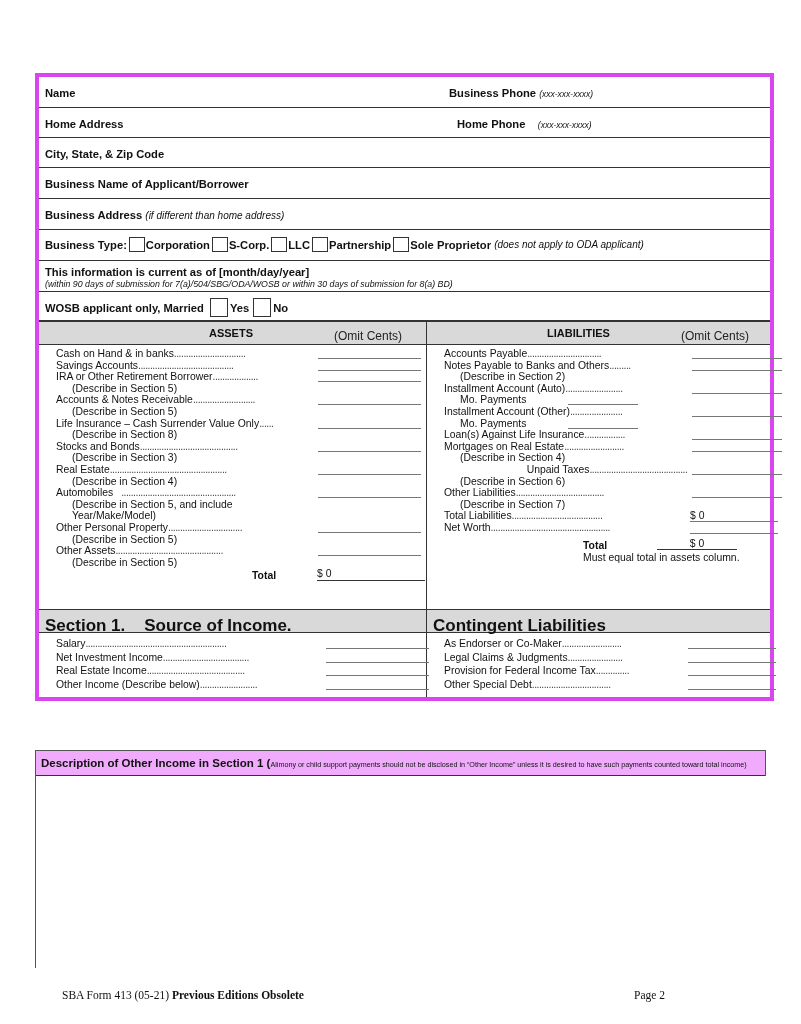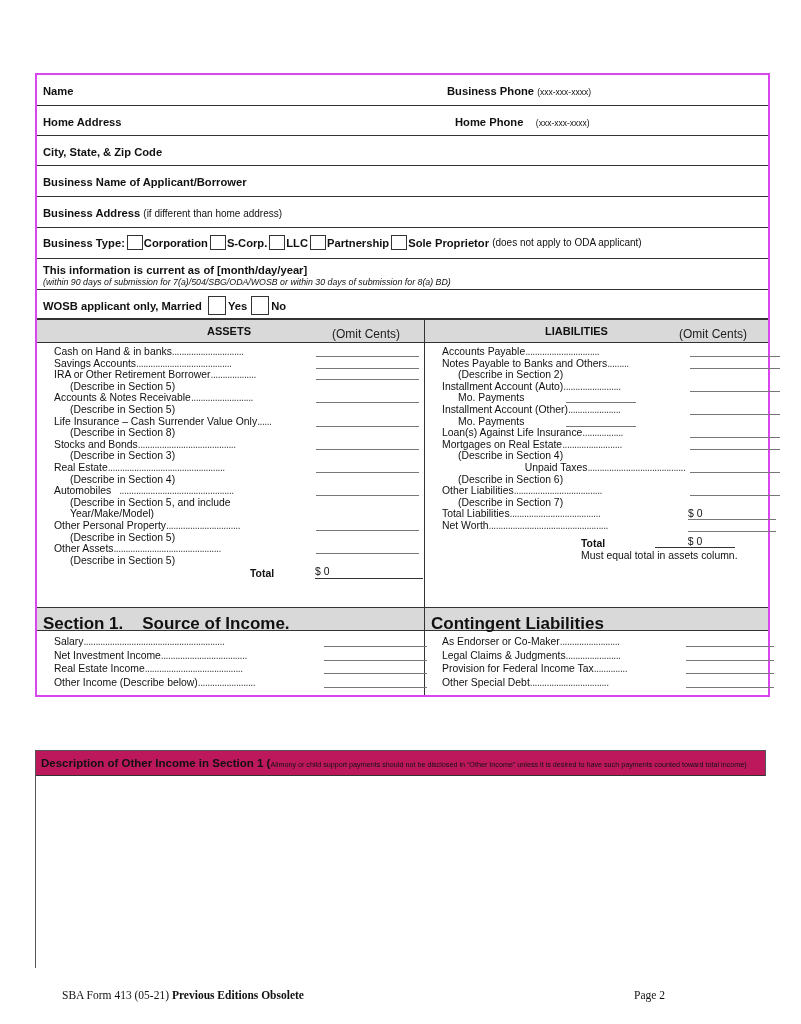--- a/index.html
+++ b/index.html
@@ -1,24 +1,24 @@
 <!DOCTYPE html>
 <html><head>
 <meta charset="utf-8">
 <style>
   html, body { margin: 0; padding: 0; background: #ffffff; }
   body { width: 801px; height: 1024px; position: relative; overflow: hidden;
          font-family: "Liberation Sans", sans-serif; color: #111; }
-  .frame { position: absolute; left: 35px; top: 73px; width: 731px; border: 2px solid #d946ef; }
+  .frame { position: absolute; left: 35px; top: 73px; width: 731px; border: 4px solid #d946ef; }
   .row { border-bottom: 1px solid #333; position: relative; box-sizing: border-box; }
   .row.h31 { height: 31px; }
   .row.h30 { height: 30px; }
   .lbl { position: absolute; left: 6px; top: 10px; font-size: 11.2px; font-weight: bold; white-space: nowrap; }
   .rlbl { position: absolute; top: 10px; font-size: 11.2px; font-weight: bold; white-space: nowrap; }
-  .hint-i { font-weight: normal; font-size: 10px; }
+  .hint-i { font-weight: normal; font-style: italic; font-size: 10px; }
   .bt { position: absolute; left: 6px; top: 7px; font-size: 11.2px; font-weight: bold; white-space: nowrap; display: flex; align-items: center; }
   .cb { display: inline-block; width: 16px; height: 15px; border: 1.5px solid #333; border-right-width: 1px; box-sizing: border-box; margin: 0 1px 0 2px; background: #fff; }
   .cb2 { display: inline-block; width: 18px; height: 19px; border: 1px solid #333; box-sizing: border-box; margin: 0 2px 0 4px; background: #fff; }
   .cur-title { position: absolute; left: 6px; top: 5px; font-size: 11.2px; font-weight: bold; }
   .cur-sub { position: absolute; left: 6px; top: 18px; font-size: 8.8px; font-style: italic; white-space: nowrap; }
   .wosb { position: absolute; left: 6px; top: 6px; font-size: 11.2px; font-weight: bold; display: flex; align-items: center; }
 
   .grid2 { display: flex; }
   .col { box-sizing: border-box; position: relative; }
   .col.left { width: 388px; border-right: 1px solid #333; }
@@ -30,21 +30,21 @@
   .ln { display: flex; white-space: nowrap; height: 11.6px; }
   .ln .t { flex: 0 0 auto; }
   .ln .dots { flex: 0 0 auto; overflow: hidden; color: #444; letter-spacing: -0.5px; }
   .ln .blank { flex: 0 0 auto; border-bottom: 1px solid #777; height: 10px; margin-left: 4px; }
   .ln.sub { padding-left: 16px; }
   .total-row { position: relative; height: 14px; }
   .sec-hdr { background: #d9d9d9; height: 24px; border-bottom: 1px solid #333; position: relative; box-sizing: border-box; border-top: 1px solid #333; }
   .sec-hdr .ht { position: absolute; left: 6px; top: 6px; font-size: 17px; font-weight: bold; white-space: nowrap; }
 
   .desc { position: absolute; left: 35px; top: 750px; width: 731px; height: 218px; border: 1px solid #555; box-sizing: border-box; }
-  .desc-hdr { background: #be185d; height: 25px; border-bottom: 1px solid #333; position: relative; padding: 2px 5px; box-sizing: border-box; }
+  .desc-hdr { background: #f0abfc; height: 25px; border-bottom: 1px solid #333; position: relative; padding: 2px 5px; box-sizing: border-box; }
   .desc-hdr .dt { font-size: 11.5px; font-weight: bold; }
   .desc-hdr .dn { font-size: 7.2px; }
   .desc-body { width: 100%; height: 190px; border: none; }
 
   .footer { position: absolute; top: 989px; font-family: "Liberation Serif", serif; font-size: 11.5px; }
 </style>
 </head>
 <body>
 
 <div class="frame">

